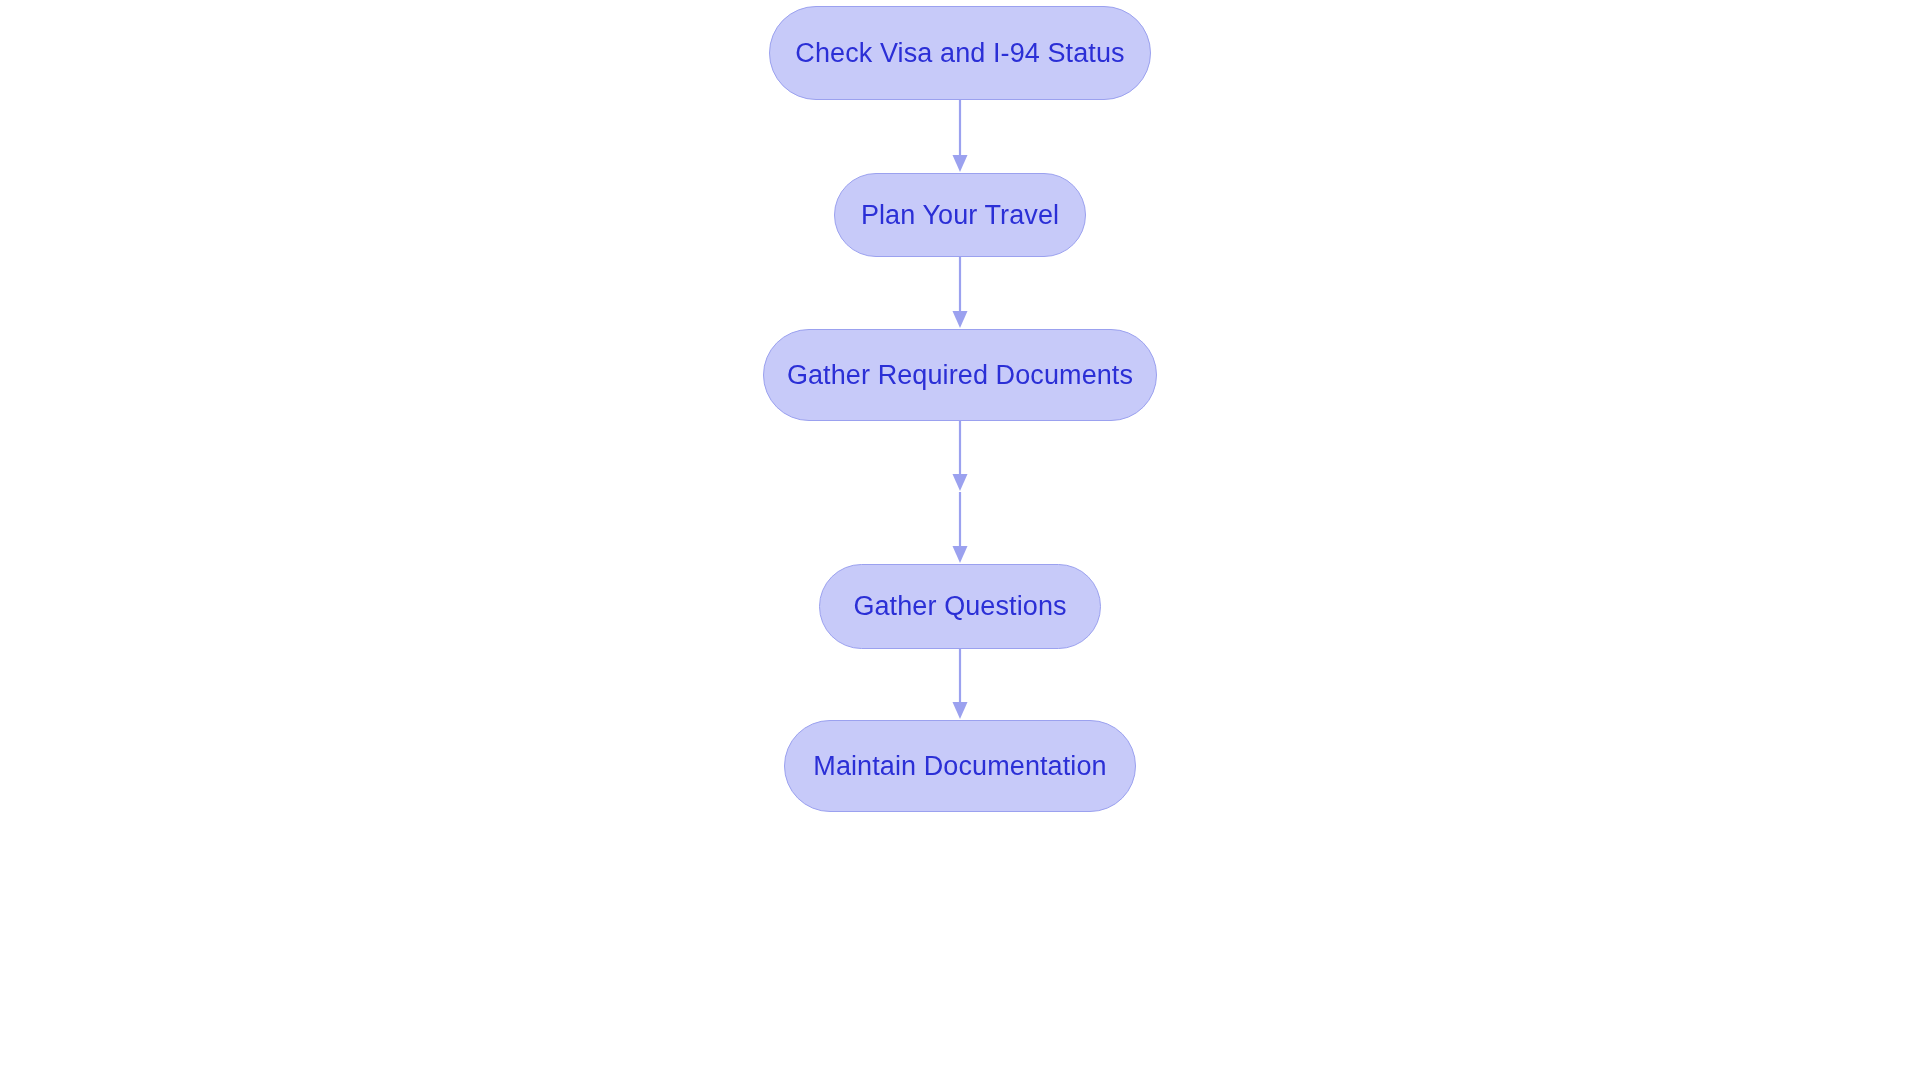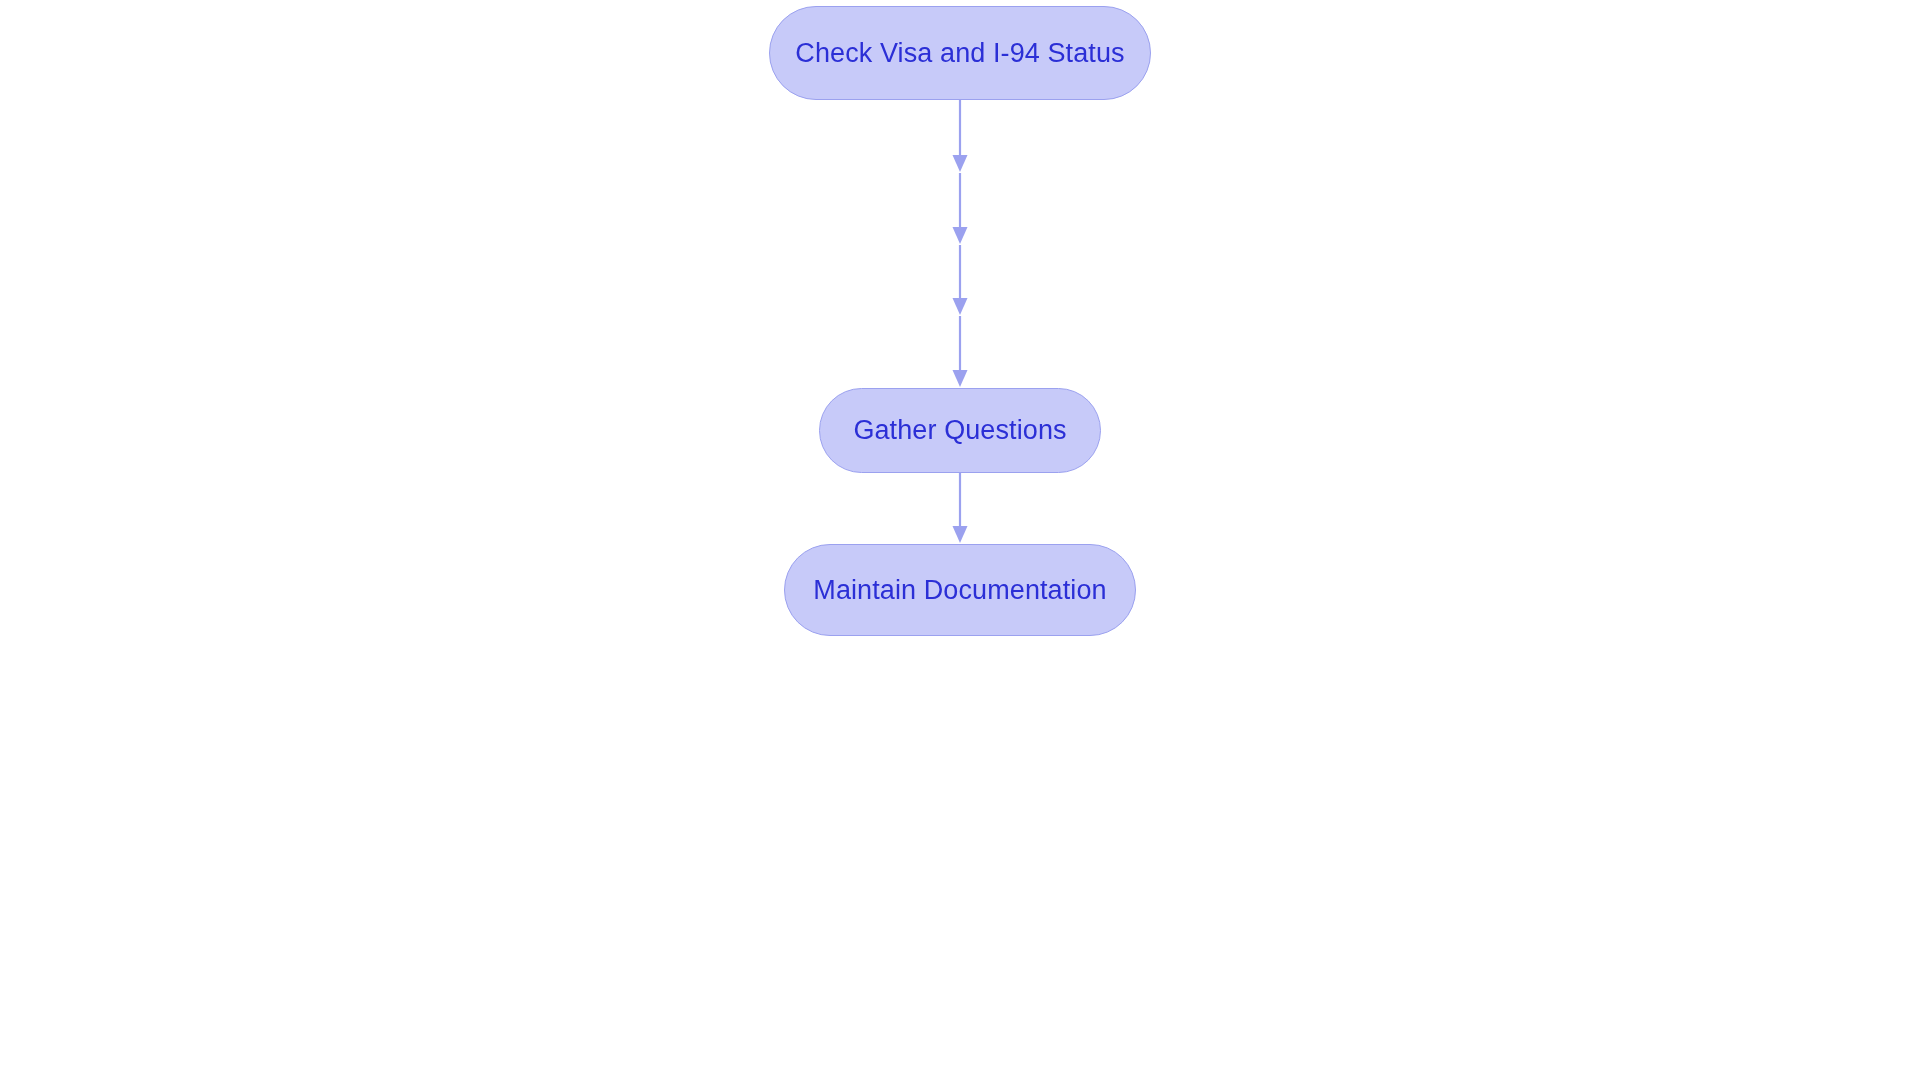--- a/index.html
+++ b/index.html
@@ -88,28 +88,34 @@
       <span class="node-label">Check Visa and I-94 Status</span>
     </div>
 
     <div class="connector c0">
       <svg width="18" height="100%" viewBox="0 0 18 73" preserveAspectRatio="none" aria-hidden="true">
         <line x1="9" y1="0" x2="9" y2="57" stroke="#9ba1ef" stroke-width="2.2"></line>
         <polygon points="9,72 1.5,55 16.5,55" fill="#9ba1ef"></polygon>
       </svg>
     </div>
 
+    <div class="node n1">
+      <span class="node-label">Plan Your Travel</span>
+    </div>
 
     <div class="connector c1">
       <svg width="18" height="100%" viewBox="0 0 18 72" preserveAspectRatio="none" aria-hidden="true">
         <line x1="9" y1="0" x2="9" y2="56" stroke="#9ba1ef" stroke-width="2.2"></line>
         <polygon points="9,71 1.5,54 16.5,54" fill="#9ba1ef"></polygon>
       </svg>
     </div>
 
+    <div class="node n2">
+      <span class="node-label">Gather Required Documents</span>
+    </div>
 
     <div class="connector c2">
       <svg width="18" height="100%" viewBox="0 0 18 71" preserveAspectRatio="none" aria-hidden="true">
         <line x1="9" y1="0" x2="9" y2="55" stroke="#9ba1ef" stroke-width="2.2"></line>
         <polygon points="9,70 1.5,53 16.5,53" fill="#9ba1ef"></polygon>
       </svg>
     </div>
 
 
     <div class="connector c3">

